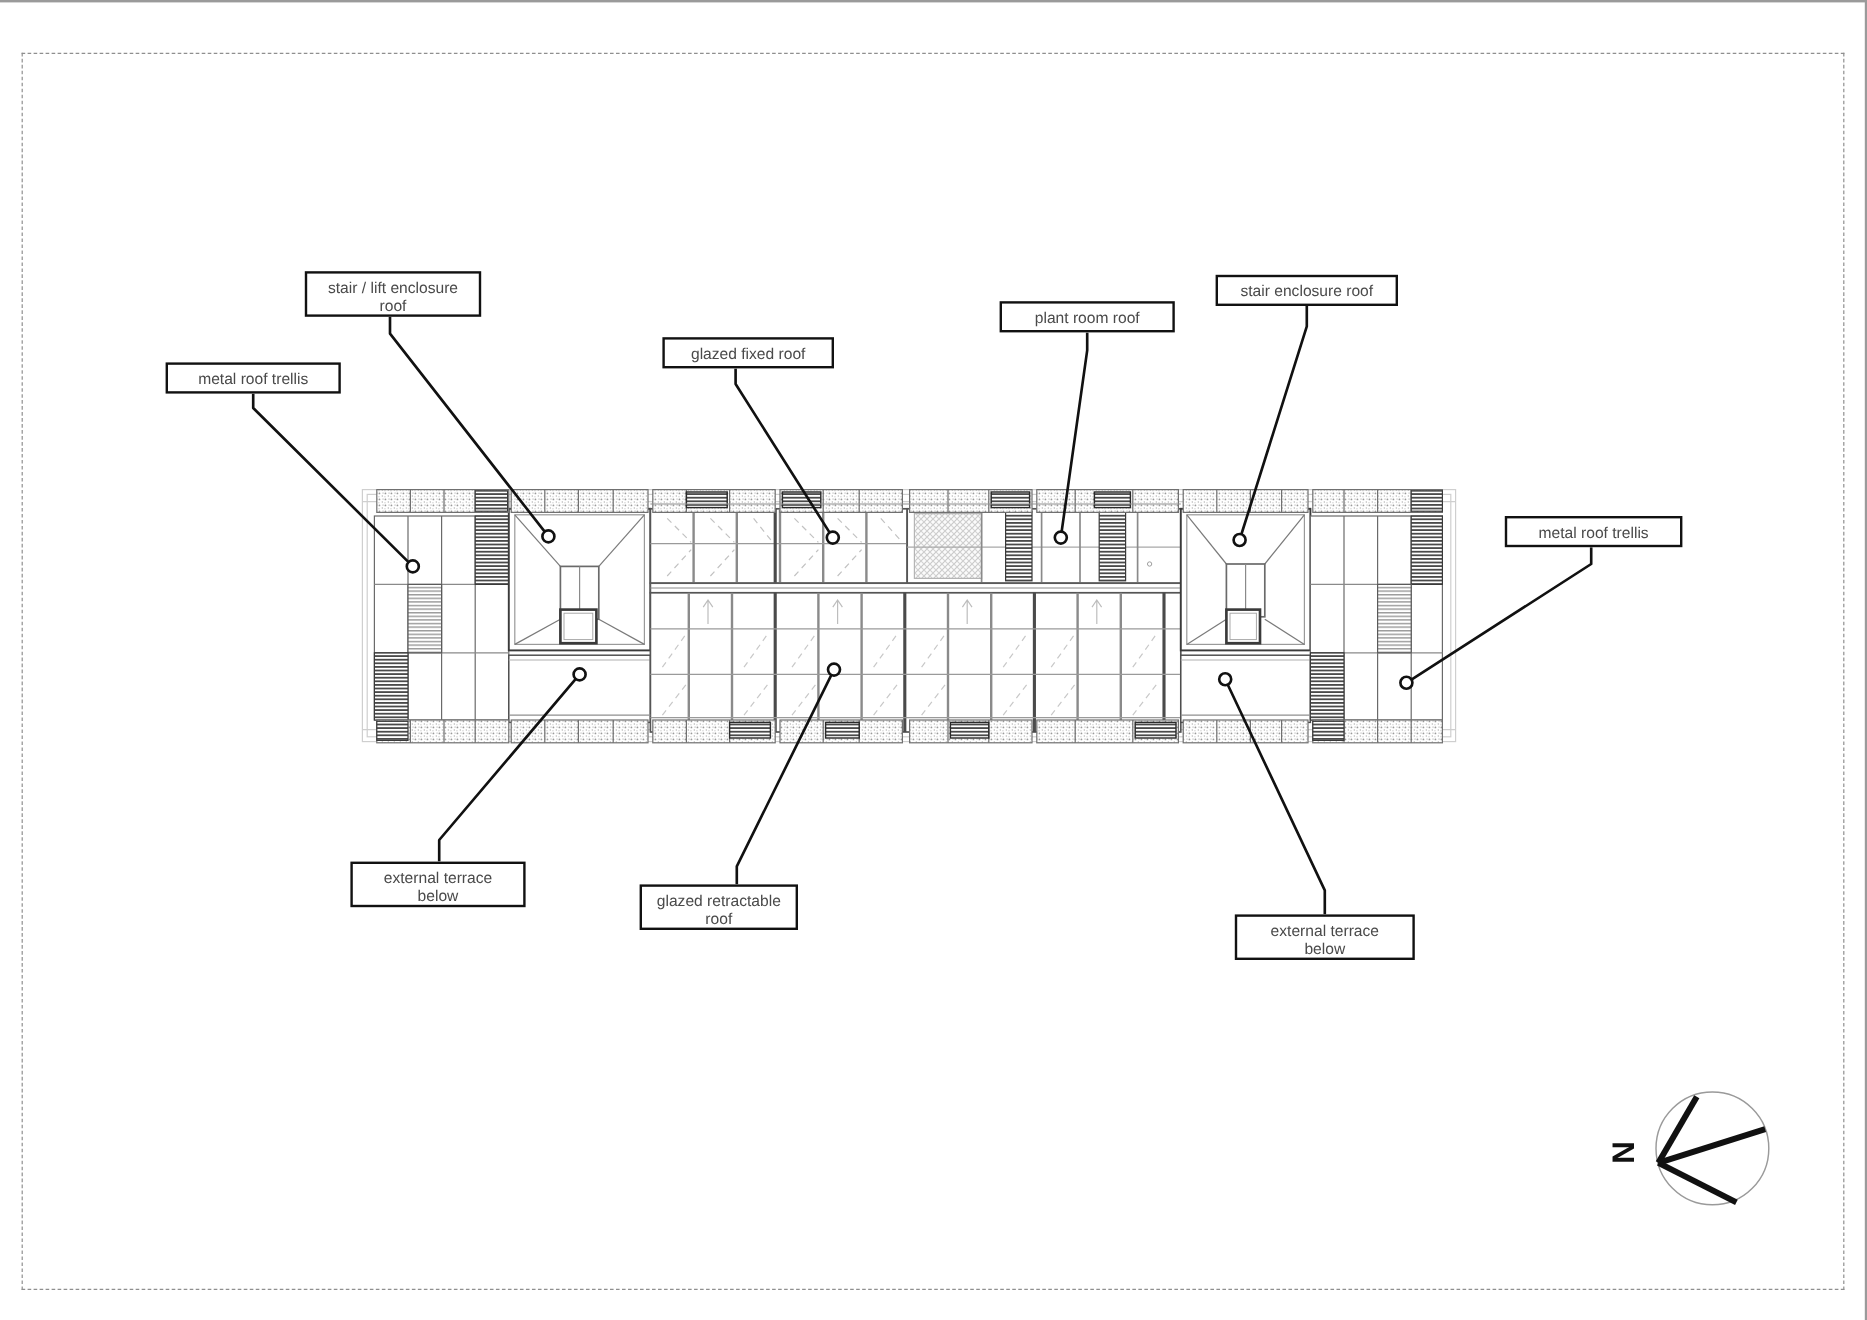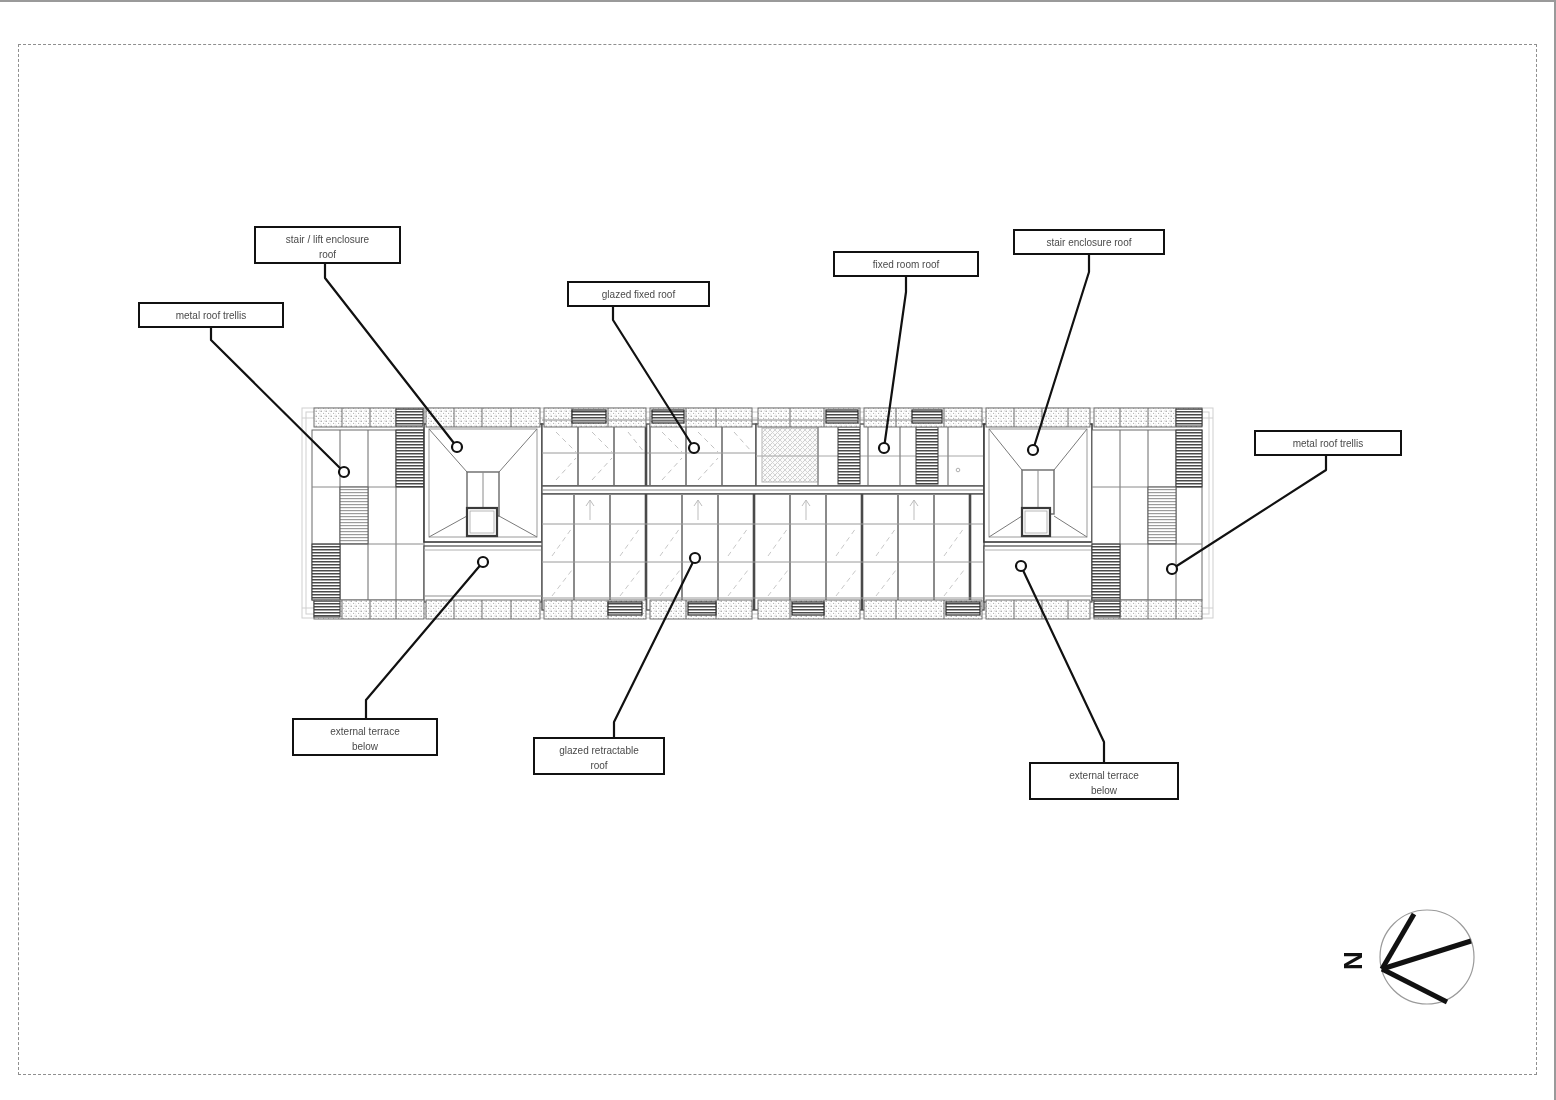--- a/index.html
+++ b/index.html
@@ -5,21 +5,21 @@
   html,body{margin:0;padding:0;background:#ffffff;}
   body{width:1556px;height:1100px;position:relative;overflow:hidden;
        font-family:"Liberation Sans","DejaVu Sans",sans-serif;}
   #sheet{position:absolute;left:0;top:0;width:1556px;height:1100px;background:#fff;}
   #pageborder{position:absolute;left:18px;top:44px;width:1519px;height:1031px;
               border:1px dashed #8f8f8f;box-sizing:border-box;pointer-events:none;}
   #edge-top{position:absolute;left:0;top:0;width:1556px;height:2px;background:#9a9a9a;}
   #edge-right{position:absolute;right:0;top:0;width:2px;height:1100px;background:#9a9a9a;}
   svg.layer{position:absolute;left:0;top:0;width:1556px;height:1100px;overflow:visible;}
   .lbl{position:absolute;border:2px solid #111;background:#fff;color:#4a4a4a;
-       font-size:10px;line-height:15px;text-align:center;padding:4px 8px 5px 8px;
+       font-size:13px;line-height:15px;text-align:center;padding:4px 8px 5px 8px;
        box-sizing:border-box;white-space:pre-line;}
   .compass-n{position:absolute;font-size:26px;color:#111;font-weight:600;
              transform:rotate(-90deg);font-family:"Liberation Sans",sans-serif;}
 </style>
 </head>
 <body>
 
 <div id="sheet">
 
   <div id="edge-top"></div>
@@ -369,22 +369,22 @@
       <polyline points="614,737 614,722 695,558" fill="none" stroke="#111111" stroke-width="2.2" stroke-linejoin="round"></polyline>
       <circle cx="695" cy="558" r="5" fill="#ffffff" stroke="#111111" stroke-width="2.2"></circle>
       <polyline points="1104,762 1104,742 1021,566" fill="none" stroke="#111111" stroke-width="2.2" stroke-linejoin="round"></polyline>
       <circle cx="1021" cy="566" r="5" fill="#ffffff" stroke="#111111" stroke-width="2.2"></circle>
     </svg>
 
   <div id="labels">
       <div class="lbl" style="left: 138px; top: 302px; width: 146px; height: 26px;">metal roof trellis</div>
       <div class="lbl" style="left: 254px; top: 226px; width: 147px; height: 38px;">stair / lift enclosure
 roof</div>
-      <div class="lbl" style="left: 567px; top: 281px; width: 143px; height: 26px;">glazed fixed roof</div>
-      <div class="lbl" style="left: 833px; top: 251px; width: 146px; height: 26px;">fixed room roof</div>
+      <div class="lbl" style="left: 552px; top: 281px; width: 143px; height: 26px;">glazed fixed roof</div>
+      <div class="lbl" style="left: 833px; top: 251px; width: 146px; height: 26px;">plant room roof</div>
       <div class="lbl" style="left: 1013px; top: 229px; width: 152px; height: 26px;">stair enclosure roof</div>
       <div class="lbl" style="left: 1254px; top: 430px; width: 148px; height: 26px;">metal roof trellis</div>
       <div class="lbl" style="left: 292px; top: 718px; width: 146px; height: 38px;">external terrace
 below</div>
       <div class="lbl" style="left: 533px; top: 737px; width: 132px; height: 38px;">glazed retractable
 roof</div>
       <div class="lbl" style="left: 1029px; top: 762px; width: 150px; height: 38px;">external terrace
 below</div>
     </div>
 

